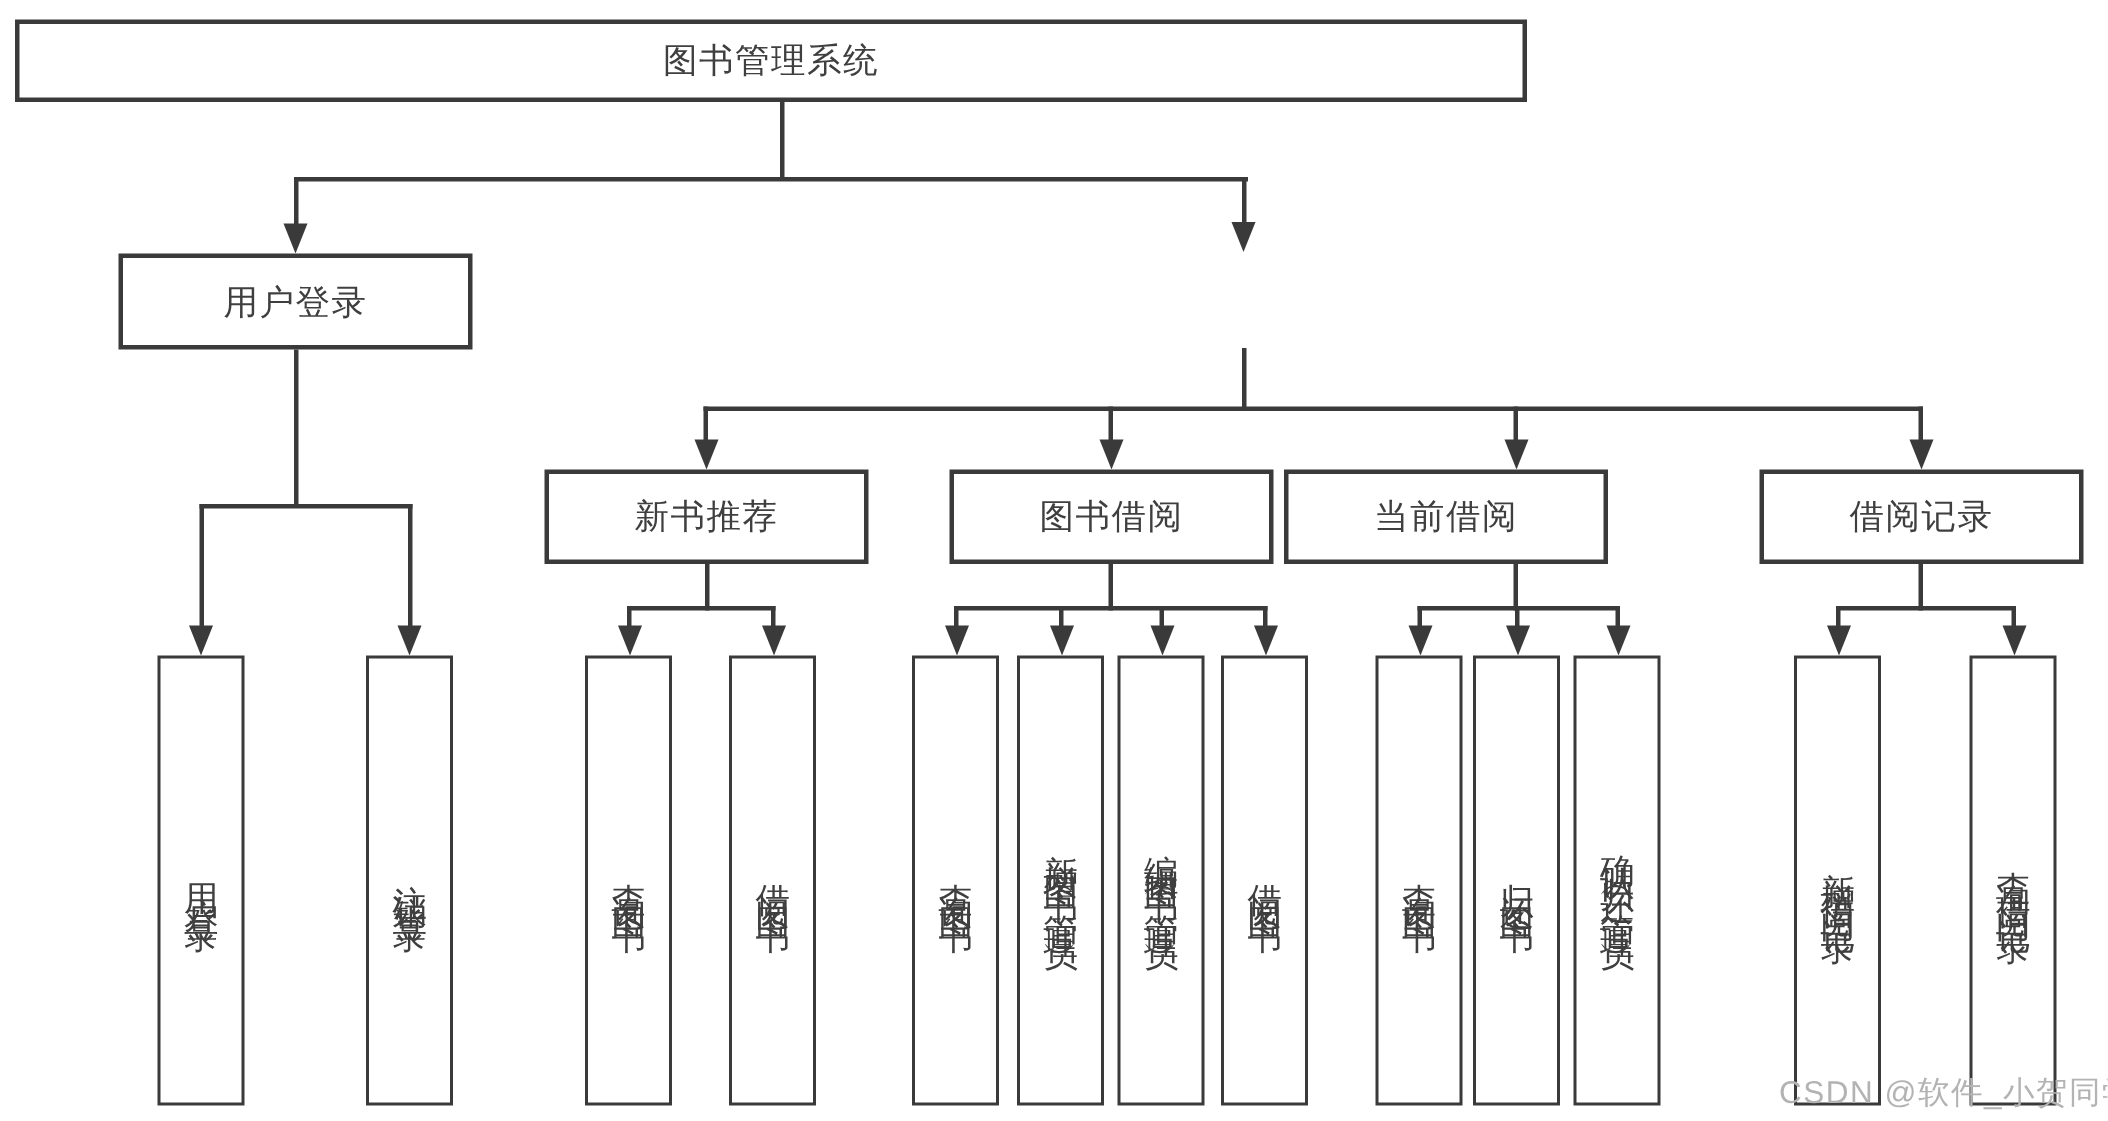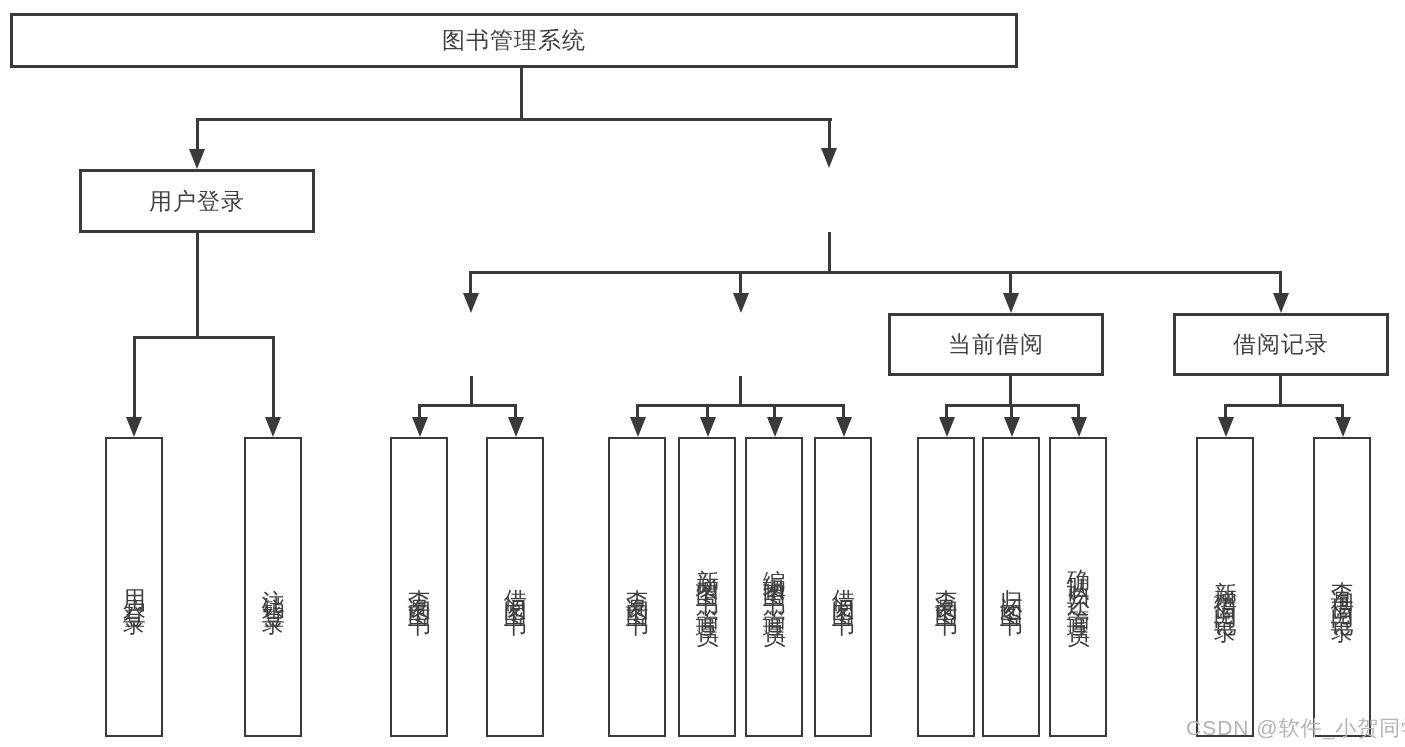--- a/index.html
+++ b/index.html
@@ -106,21 +106,23 @@
   <div class="hline" style="left:469px;top:271px;width:813px"></div>
   <div class="stem" style="left:469px;top:271px;height:26px"></div>
   <div class="arrow" style="left:463px;top:293px"></div>
   <div class="stem" style="left:739px;top:271px;height:26px"></div>
   <div class="arrow" style="left:733px;top:293px"></div>
   <div class="stem" style="left:1009px;top:271px;height:26px"></div>
   <div class="arrow" style="left:1003px;top:293px"></div>
   <div class="stem" style="left:1279px;top:271px;height:26px"></div>
   <div class="arrow" style="left:1273px;top:293px"></div>
 
-  <div class="node" style="left:888px;top:313px;width:216px;height:63px">当前借阅</div>
+  <div class="node" style="left:363px;top:313px;width:216px;height:63px">新书推荐</div>
+  <div class="node" style="left:633px;top:313px;width:216px;height:63px">图书借阅</div>
+  <div class="node" style="left:856px;top:313px;width:216px;height:63px">当前借阅</div>
   <div class="node" style="left:1173px;top:313px;width:216px;height:63px">借阅记录</div>
 
   <div class="vline" style="left:470px;top:376px;height:31px"></div>
   <div class="hline" style="left:418px;top:404px;width:99px"></div>
   <div class="stem" style="left:418px;top:404px;height:15px"></div>
   <div class="arrow" style="left:412px;top:417px"></div>
   <div class="stem" style="left:514px;top:404px;height:15px"></div>
   <div class="arrow" style="left:508px;top:417px"></div>
 
   <div class="vline" style="left:739px;top:376px;height:31px"></div>

